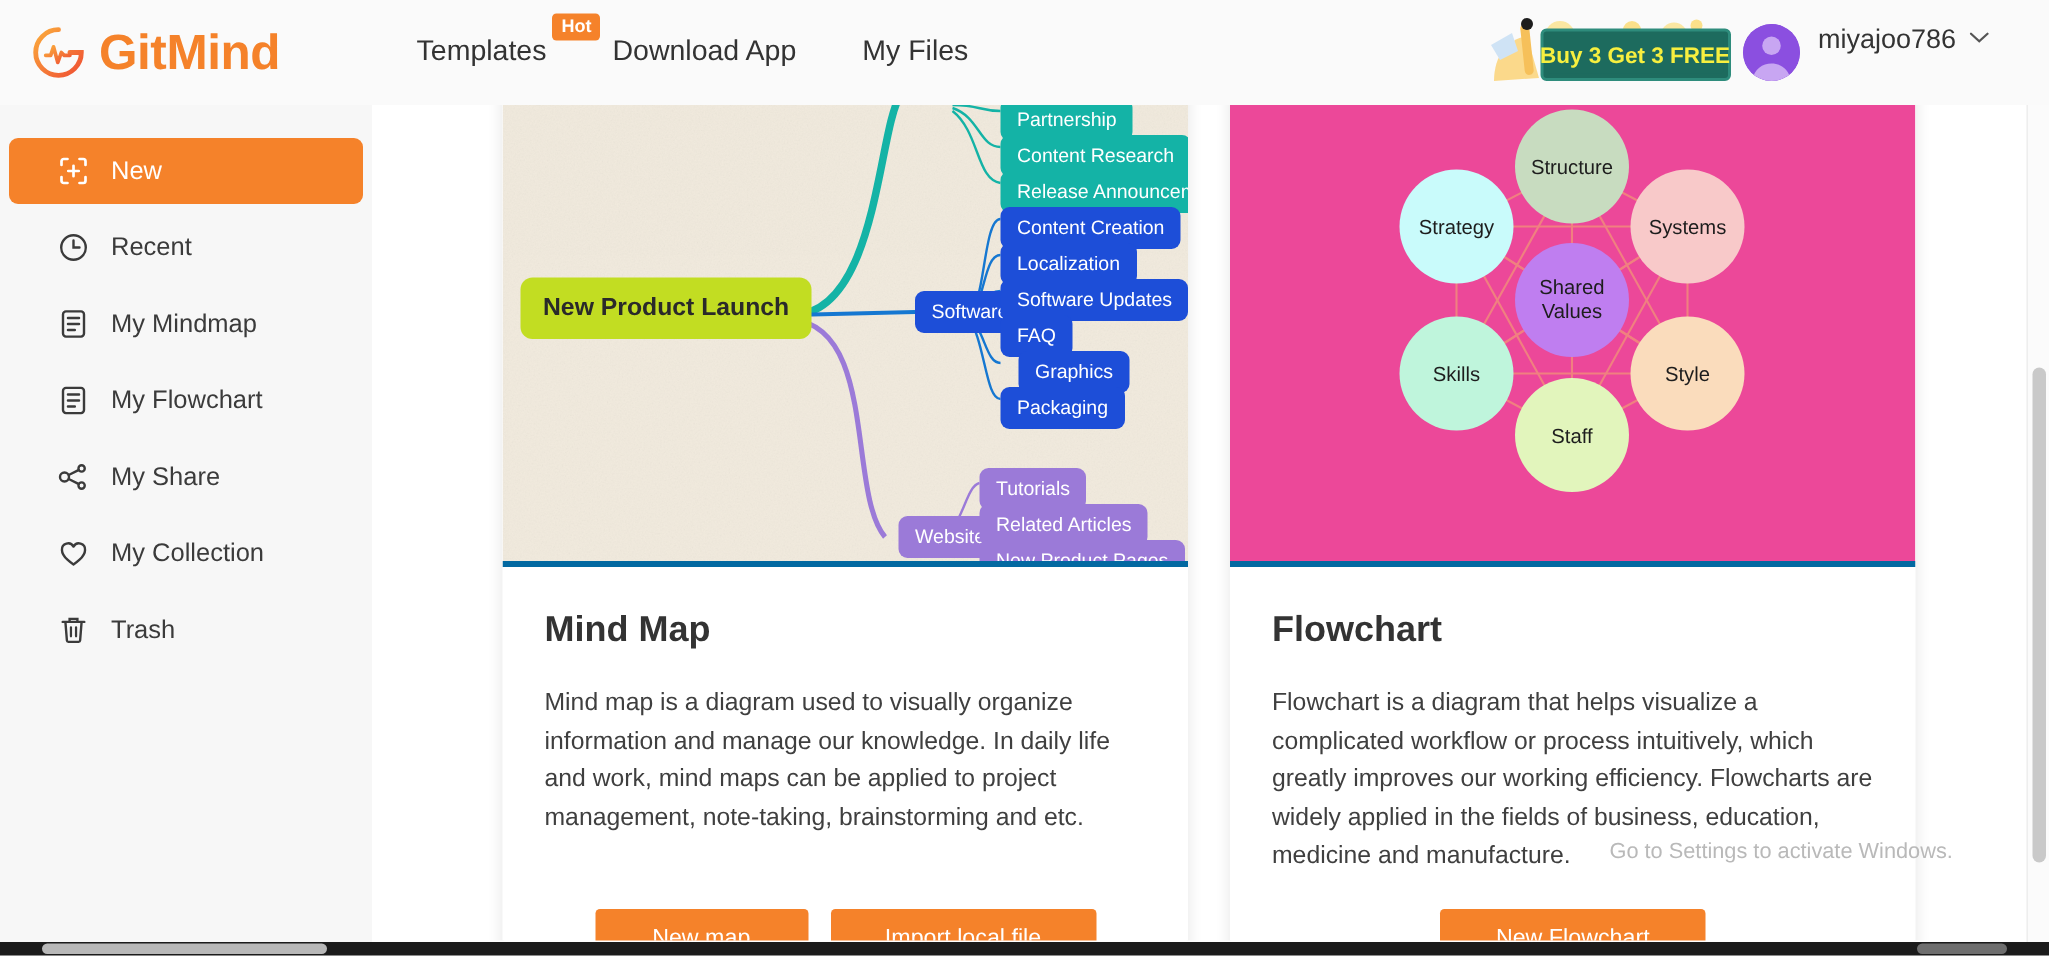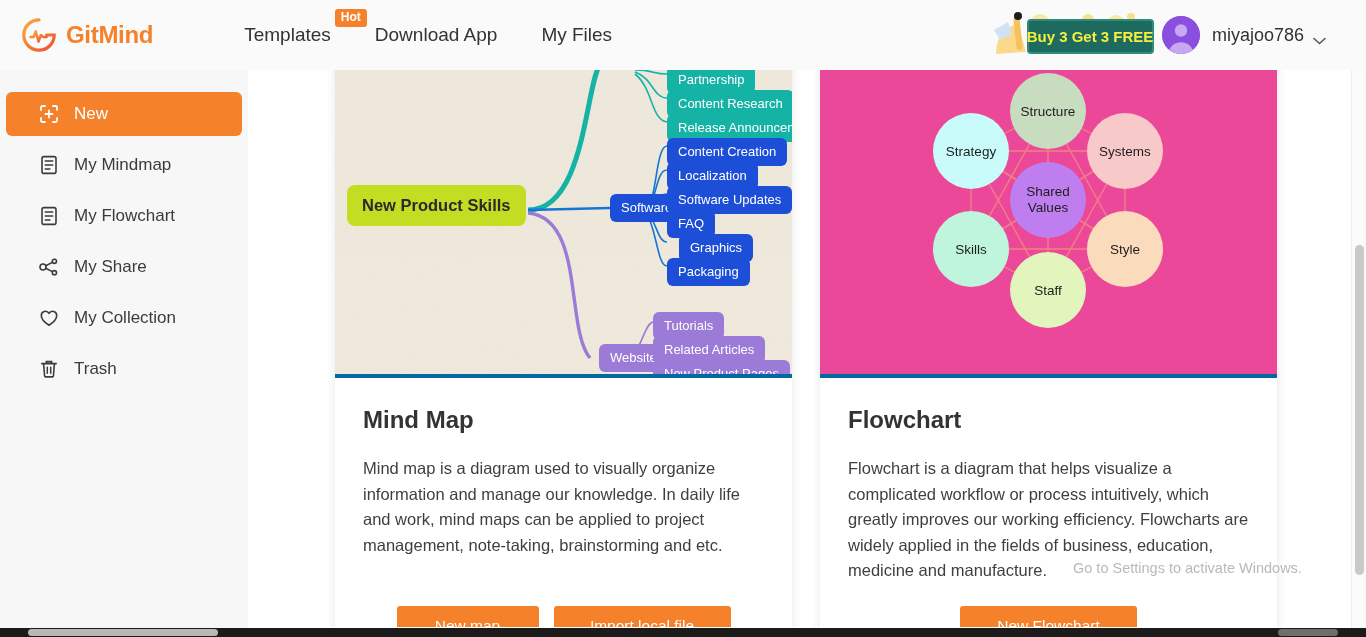--- a/index.html
+++ b/index.html
@@ -14,21 +14,21 @@
   .header {
     position: absolute; top: 0; left: 0;
     width: 1366px; height: 70px;
     background: #fafafa;
     display: flex; align-items: center;
     z-index: 30;
   }
   .brand { display: flex; align-items: center; margin-left: 20px; }
   .brand-logo { width: 38px; height: 38px; }
   .brand-name {
-    font-size: 24px; font-weight: bold; color: #f5822a;
+    font-size: 33px; font-weight: bold; color: #f5822a;
     margin-left: 8px; letter-spacing: -0.3px;
   }
   .nav { display: flex; align-items: center; margin-left: 91px; }
   .nav-item {
     font-size: 19px; color: #333; margin-right: 44px;
     position: relative; cursor: pointer; white-space: nowrap;
   }
   .nav-item:last-child { margin-right: 0; }
   .hot-badge {
     position: absolute; top: -15px; right: -36px;
@@ -39,21 +39,21 @@
   }
 
   .promo {
     position: absolute; left: 988px; top: 8px;
     width: 170px; height: 54px; cursor: pointer;
   }
   .promo svg { display: block; }
 
   .user-area {
     position: absolute; right: 40px; top: 16px;
-    display: flex; align-items: center; cursor: pointer;
+    display: flex; align-items: flex-start; cursor: pointer;
   }
   .avatar {
     width: 38px; height: 38px; border-radius: 50%;
     background: #8b4fe0;
     display: flex; align-items: flex-end; justify-content: center;
     overflow: hidden;
   }
   .avatar svg { display: block; }
   .user-name { font-size: 18px; color: #333; margin-left: 12px; }
   .caret {
@@ -254,20 +254,29 @@
   <div class="side-item active">
     <span class="side-ico">
       <svg viewBox="0 0 22 22" width="22" height="22">
         <path d="M3 7V4.5A1.5 1.5 0 0 1 4.5 3H7M15 3h2.5A1.5 1.5 0 0 1 19 4.5V7M19 15v2.5a1.5 1.5 0 0 1-1.5 1.5H15M7 19H4.5A1.5 1.5 0 0 1 3 17.5V15" fill="none" stroke="#fff" stroke-width="1.8" stroke-linecap="round"></path>
         <path d="M11 7.5v7M7.5 11h7" fill="none" stroke="#fff" stroke-width="1.8" stroke-linecap="round"></path>
       </svg>
     </span>
     <span class="lbl">New</span>
   </div>
 
+  <div class="side-item">
+    <span class="side-ico">
+      <svg viewBox="0 0 22 22" width="22" height="22">
+        <circle cx="11" cy="11" r="8.2" fill="none" stroke="#3b3b3b" stroke-width="1.6"></circle>
+        <path d="M11 6.3V11h4" fill="none" stroke="#3b3b3b" stroke-width="1.6" stroke-linecap="round"></path>
+      </svg>
+    </span>
+    <span class="lbl">Recent</span>
+  </div>
 
   <div class="side-item">
     <span class="side-ico">
       <svg viewBox="0 0 22 22" width="22" height="22">
         <rect x="4" y="2.6" width="14" height="16.8" rx="2" fill="none" stroke="#3b3b3b" stroke-width="1.6"></rect>
         <path d="M7.3 7h7.4M7.3 11h7.4M7.3 15h4.6" stroke="#3b3b3b" stroke-width="1.6" stroke-linecap="round"></path>
       </svg>
     </span>
     <span class="lbl">My Mindmap</span>
   </div>
@@ -364,21 +373,21 @@
           <div class="mm-node mm-branch c-blue" style="left:332px;top:128px;">Software Updates</div>
           <div class="mm-node mm-branch c-blue" style="left:332px;top:152px;">FAQ</div>
           <div class="mm-node mm-branch c-blue" style="left:344px;top:176px;">Graphics</div>
           <div class="mm-node mm-branch c-blue" style="left:332px;top:200px;">Packaging</div>
 
           <div class="mm-node mm-branch c-purp" style="left:264px;top:286px;">Website</div>
           <div class="mm-node mm-branch c-purp" style="left:318px;top:254px;">Tutorials</div>
           <div class="mm-node mm-branch c-purp" style="left:318px;top:278px;">Related Articles</div>
           <div class="mm-node mm-branch c-purp" style="left:318px;top:302px;">New Product Pages</div>
 
-          <div class="mm-node mm-root" style="left:12px;top:127px;">New Product Skills</div>
+          <div class="mm-node mm-root" style="left:12px;top:127px;">New Product Launch</div>
         </div>
       </div>
 
       <div class="card-body">
         <div class="card-title">Mind Map</div>
         <div class="card-desc">Mind map is a diagram used to visually organize information and manage our knowledge. In daily life and work, mind maps can be applied to project management, note-taking, brainstorming and etc.</div>
         <div class="card-actions">
           <button class="btn">New map</button>
           <button class="btn wide">Import local file</button>
         </div>

